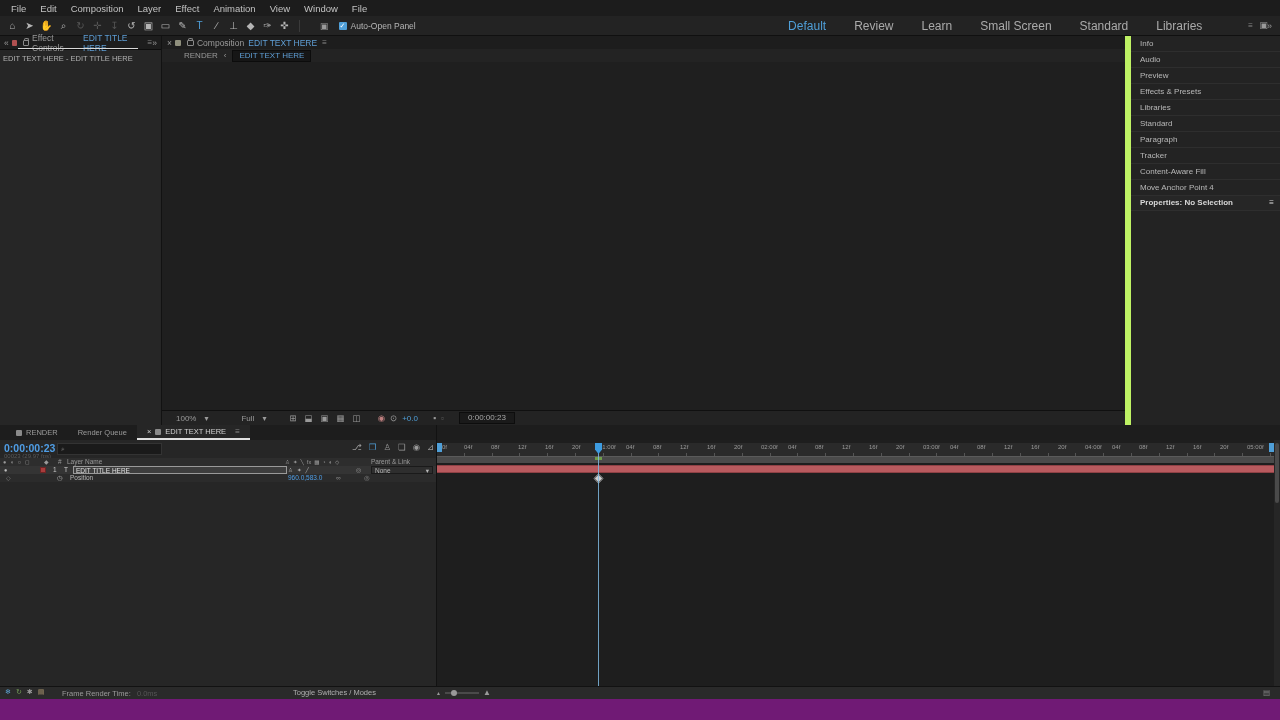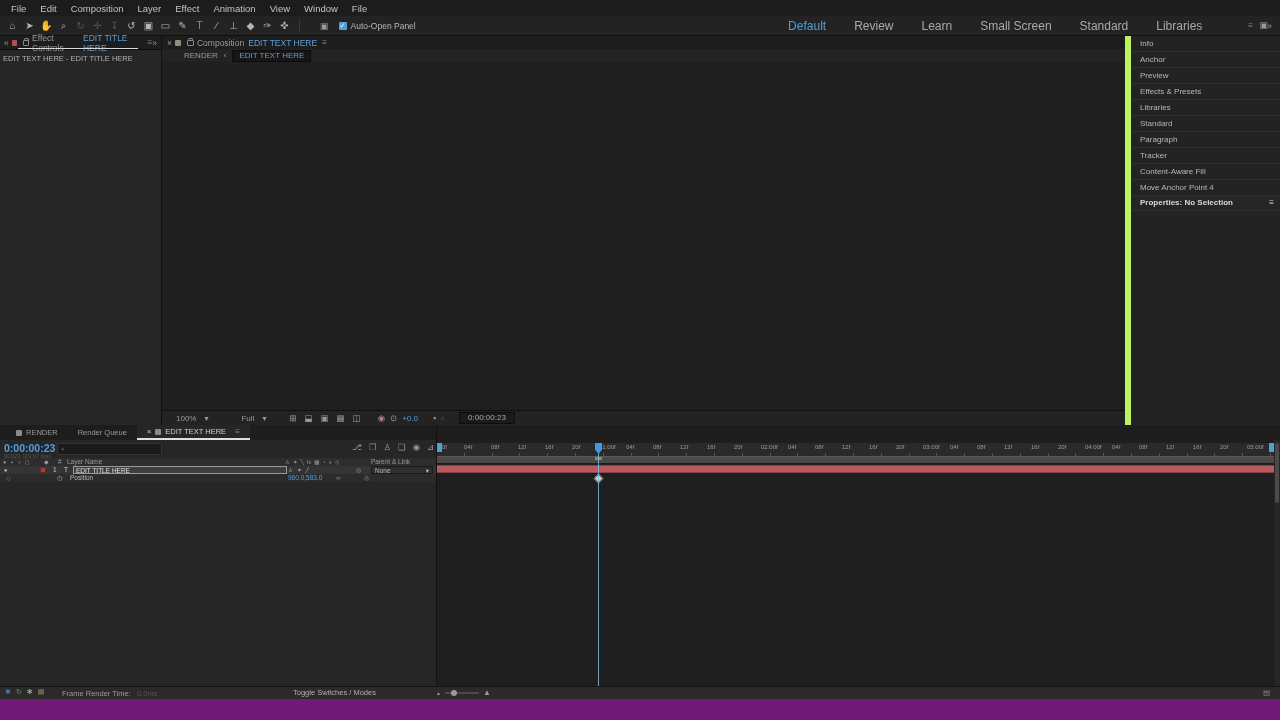--- a/index.html
+++ b/index.html
@@ -259,21 +259,21 @@
       <span class="cf-icon" style="margin-left:10px;">▪</span>
       <span class="cf-icon" style="color:#5a5a5a;">▫</span>
       <span class="cf-timecode">0:00:00:23</span>
     </div>
   </div>
 
   <div class="abs panel-side">
     <div>
 
     <div class="side-row">Info</div>
-        <div class="side-row">Anchor</div>
+        <div class="side-row">Audio</div>
         <div class="side-row">Preview</div>
         <div class="side-row">Effects &amp; Presets</div>
         <div class="side-row">Libraries</div>
         <div class="side-row">Standard</div>
         <div class="side-row">Paragraph</div>
         <div class="side-row">Tracker</div>
         <div class="side-row">Content-Aware Fill</div>
         <div class="side-row">Move Anchor Point 4</div>
       </div>
     <div class="side-props">

